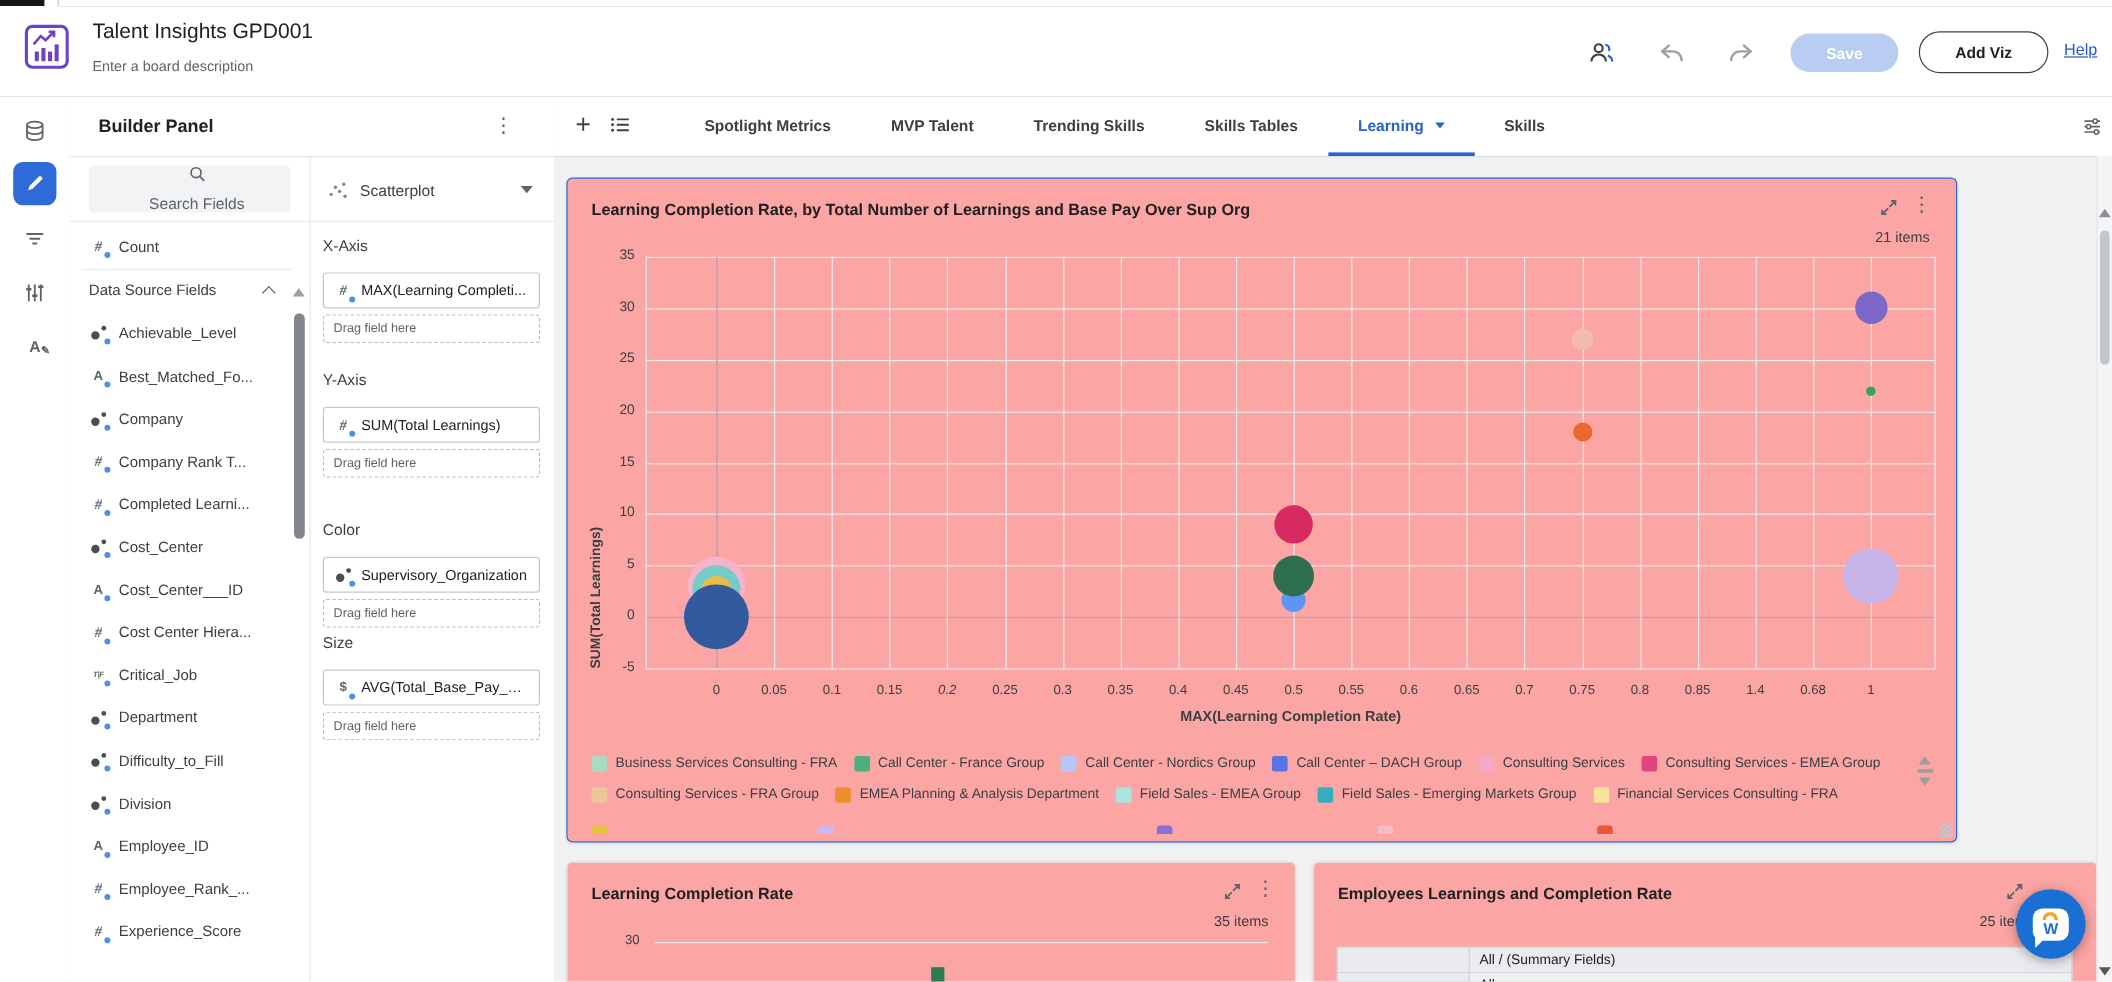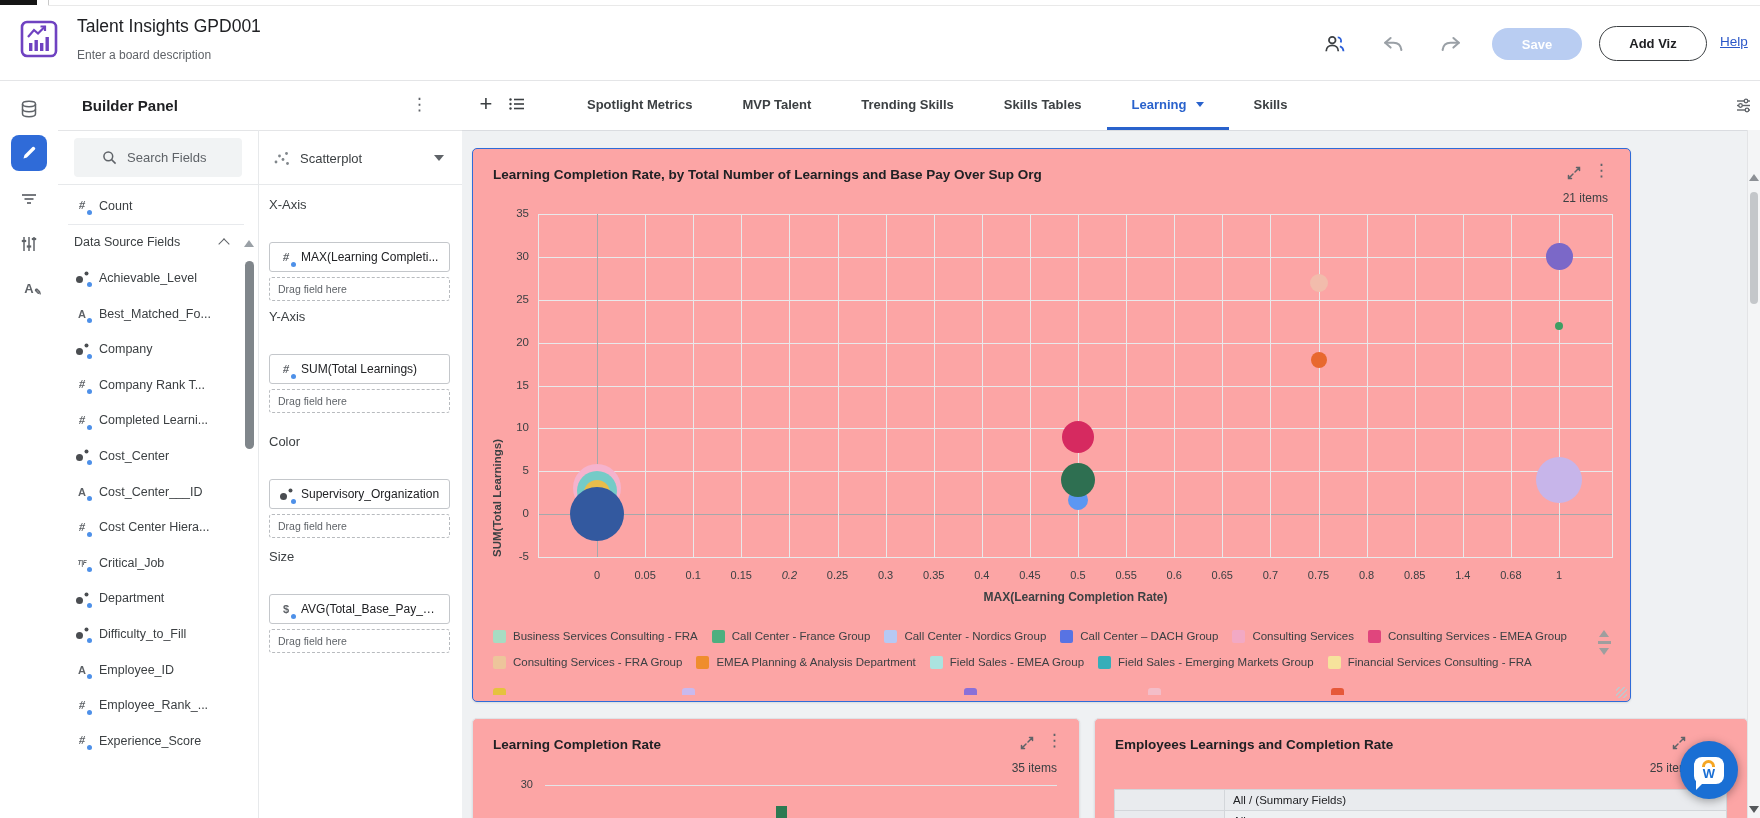--- a/index.html
+++ b/index.html
@@ -28,21 +28,21 @@
   .a-comb .pen{position:absolute;right:-8px;bottom:-1px;font-size:9px;color:#5f6368;}
   
   .builder{position:absolute;left:58px;top:81px;width:404px;bottom:0;background:#fff;border-right:1px solid #e4e5e7;}
   .builder-head{position:absolute;top:0;left:0;right:0;height:49px;border-bottom:1px solid #e4e5e7;
     display:flex;align-items:center;}
   .builder-head .bp-title{margin-left:24px;font-size:15px;font-weight:700;color:#202124;}
   .kebab{position:absolute;right:34px;top:13px;font-size:17px;color:#5f6368;cursor:pointer;letter-spacing:0;}
   .builder-divider{position:absolute;top:103px;left:0;right:0;height:1px;background:#e7e9eb;}
   .fields-col{position:absolute;left:0;top:49px;width:200px;bottom:0;}
   .searchbox{position:absolute;left:16px;top:8px;width:168px;height:39px;background:#f1f3f4;border-radius:4px;
-    display:flex;align-items:center;gap:10px;padding-left:28px;box-sizing:border-box;cursor:text;}
+    display:flex;align-items:center;gap:10px;padding-left:12px;box-sizing:border-box;cursor:text;flex-direction:column;}
   .searchbox .ph{font-size:13px;color:#5f6368;}
   .fields-list{position:absolute;left:0;top:58px;right:14px;bottom:0;overflow:hidden;}
   .frow{height:35.6px;display:flex;align-items:center;gap:9px;padding-left:16px;font-size:12.5px;color:#3c4043;cursor:pointer;}
   .frow.section{justify-content:space-between;padding-right:16px;cursor:pointer;}
   .flist-divider{height:1px;background:#e8eaed;margin-left:10px;}
   .chev-up{width:7px;height:7px;border-left:1.6px solid #5f6368;border-top:1.6px solid #5f6368;transform:rotate(45deg);margin-top:3px;}
   
   .fi{position:relative;width:16px;height:15px;flex:none;display:inline-flex;align-items:center;justify-content:center;color:#5f6368;}
   .fi::after{content:"";position:absolute;right:-2px;bottom:-2px;width:5px;height:5px;border-radius:50%;background:#4e90e8;}
   .fi-num::before{content:"#";font:italic 700 12px "Liberation Serif",serif;}
@@ -56,21 +56,21 @@
   
   .f-scroll-up{position:absolute;left:186px;top:110px;width:0;height:0;border-left:5px solid transparent;border-right:5px solid transparent;border-bottom:7px solid #9aa0a6;cursor:pointer;}
   .f-scroll-thumb{position:absolute;left:187px;top:131px;width:9px;height:188px;background:#80868b;border-radius:5px;cursor:grab;}
   
   .config-col{position:absolute;left:200px;top:49px;right:0;bottom:0;border-left:1px solid #e7e9eb;}
   .viz-select{position:absolute;top:8px;left:6px;right:8px;height:40px;display:flex;align-items:center;gap:10px;padding-left:8px;cursor:pointer;}
   .viz-select .vlabel{font-size:13px;color:#3c4043;}
   .caret-dn{width:0;height:0;border-left:5px solid transparent;border-right:5px solid transparent;border-top:6px solid #5f6368;margin-left:auto;margin-right:10px;}
   .cfg-section{position:absolute;left:10px;right:12px;}
   .cfg-label{font-size:13px;color:#3c4043;height:16px;}
-  .chip{margin-top:29px;height:30px;border:1px solid #c4c7cb;border-radius:3px;background:#fff;
+  .chip{margin-top:14px;height:30px;border:1px solid #c4c7cb;border-radius:3px;background:#fff;
     display:flex;align-items:center;gap:7px;padding:0 8px;box-sizing:border-box;cursor:grab;}
   .chip-label{font-size:12px;color:#202124;white-space:nowrap;overflow:hidden;text-overflow:ellipsis;}
   .dropzone{margin-top:5px;height:22px;border:1px dashed #b8bbbf;border-radius:3px;line-height:22px;
     padding-left:8px;font-size:10.5px;color:#5f6368;}
   
   .canvas{position:absolute;left:462px;top:81px;right:0;bottom:0;background:#eff1f3;}
   .tabsbar{position:absolute;top:0;left:0;right:0;height:49px;background:#fff;border-bottom:1px solid #dadce0;}
   .plus{position:absolute;left:11px;top:10px;font-size:22px;color:#3c4043;cursor:pointer;width:26px;text-align:center;}
   .listicon{position:absolute;left:46px;top:15px;cursor:pointer;}
   .tabs{position:absolute;left:100px;top:0;height:100%;display:flex;}
@@ -279,20 +279,24 @@
             <span class="fi fi-bool"></span>
             <span class="flabel">Critical_Job</span>
           </div>
           <div class="frow">
             <span class="fi fi-dim"></span>
             <span class="flabel">Department</span>
           </div>
           <div class="frow">
             <span class="fi fi-dim"></span>
             <span class="flabel">Difficulty_to_Fill</span>
+          </div>
+          <div class="frow">
+            <span class="fi fi-dim"></span>
+            <span class="flabel">Division</span>
           </div>
           <div class="frow">
             <span class="fi fi-txt"></span>
             <span class="flabel">Employee_ID</span>
           </div>
           <div class="frow">
             <span class="fi fi-num"></span>
             <span class="flabel">Employee_Rank_...</span>
           </div>
           <div class="frow">
@@ -334,21 +338,21 @@
           <div class="dropzone">Drag field here</div>
         </div>
         <div class="cfg-section" style="top: 304px;">
           <div class="cfg-label">Color</div>
           <div class="chip">
             <span class="fi fi-dim"></span>
             <span class="chip-label">Supervisory_Organization</span>
           </div>
           <div class="dropzone">Drag field here</div>
         </div>
-        <div class="cfg-section" style="top: 419px;">
+        <div class="cfg-section" style="top: 398px;">
           <div class="cfg-label">Size</div>
           <div class="chip">
             <span class="fi fi-cur"></span>
             <span class="chip-label">AVG(Total_Base_Pay___...</span>
           </div>
           <div class="dropzone">Drag field here</div>
         </div>
       </div>
     <div class="builder-divider"></div>
   </aside>

